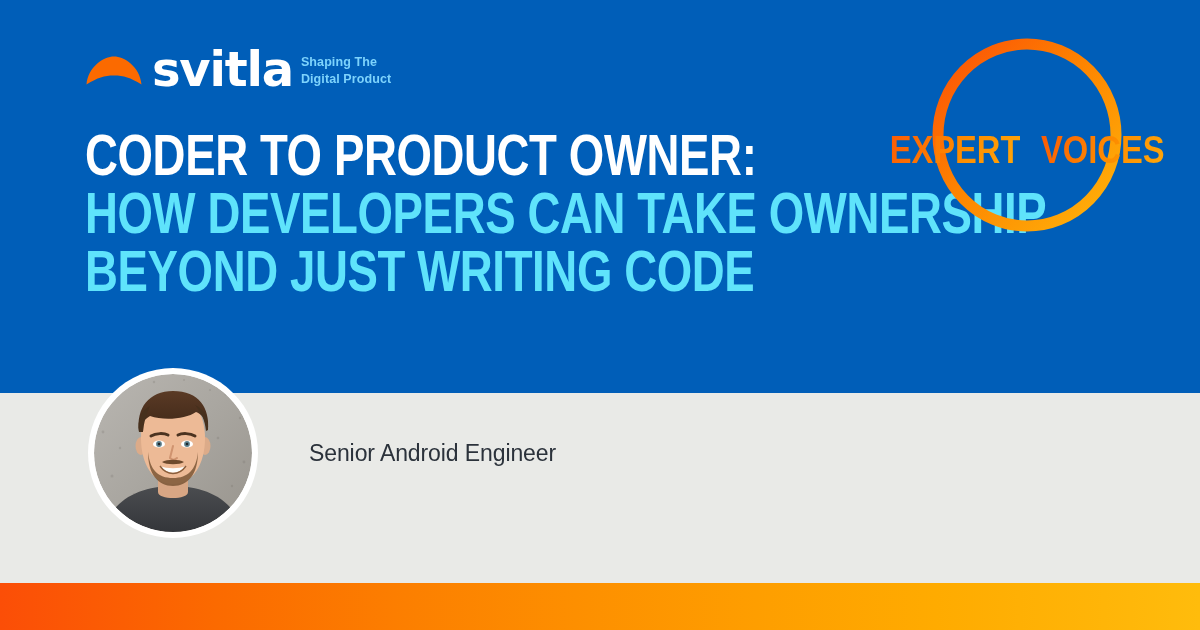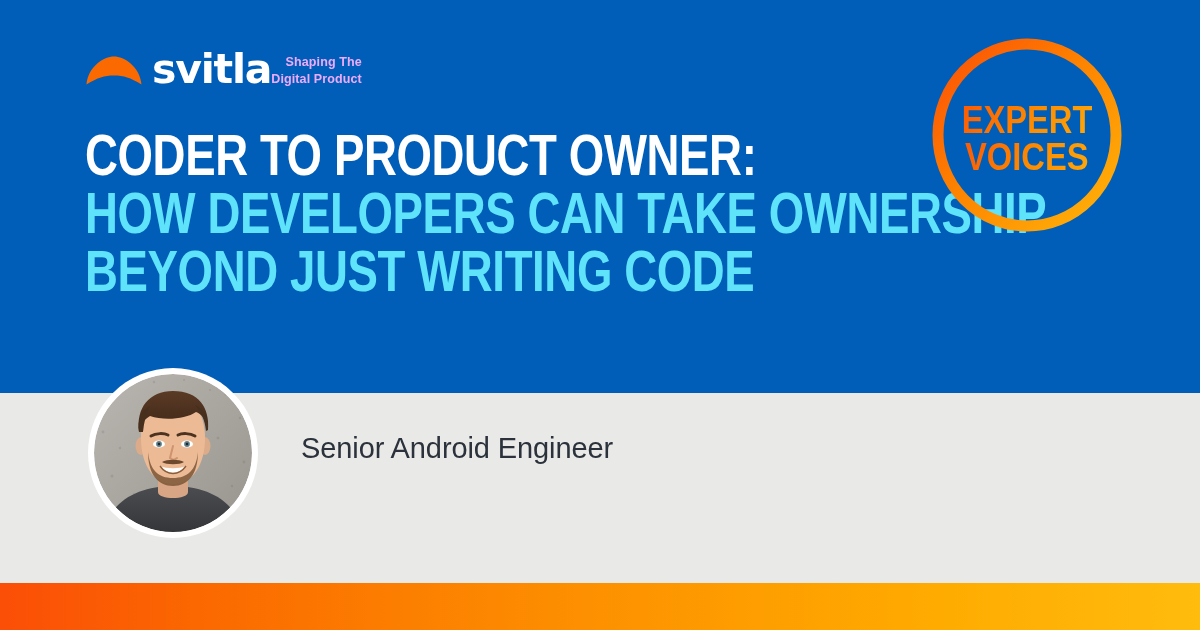--- a/index.html
+++ b/index.html
@@ -49,37 +49,36 @@
     height: 46px;
   }
   .logo-mark {
     width: 56px; height: 30px;
     display: block;
     margin-right: 10px;
     margin-top: 2px;
   }
   .logo-word {
     font-family: "DejaVu Sans", sans-serif;
-    font-size: 41px;
+    font-size: 48px;
     font-weight: 700;
     color: #ffffff;
     letter-spacing: -1.2px;
     line-height: 1;
     margin-top: -2px;
   }
   .logo-tagline {
-    margin-left: 0;
+    margin-left: 8px;
     margin-top: 1px;
     font-family: "Liberation Sans", sans-serif;
     font-size: 12.5px;
     font-weight: 700;
     line-height: 1.32;
-    color: #f0abfc;
+    color: #7dd3fc;
     letter-spacing: 0.1px;
-    text-align: right;
   }
 
   
   .headline {
     position: absolute;
     left: 85px; top: 126px;
     width: 830px;
   }
   .headline-line {
     font-family: "Liberation Sans Narrow", "Liberation Sans", sans-serif;
@@ -98,24 +97,23 @@
 
   
   .badge {
     position: absolute;
     left: 932px; top: 38px;
     width: 190px; height: 194px;
   }
   .badge svg { display: block; width: 190px; height: 194px; }
   .badge-text {
     position: absolute;
-    left: 0; top: 4px;
+    left: 0; top: 15px;
     width: 190px; height: 194px;
     display: flex;
-    flex-direction: column;
     align-items: center;
     justify-content: center;
   }
   .badge-word {
     font-family: "Liberation Sans Narrow", "Liberation Sans", sans-serif;
     font-weight: 700;
     font-size: 38px;
     line-height: 37px;
     letter-spacing: 0px;
     text-transform: uppercase;
@@ -156,26 +154,26 @@
     font-family: "Liberation Sans", sans-serif;
     font-size: 30px;
     font-weight: 700;
     color: #1c2128;
     letter-spacing: -0.2px;
     line-height: 1.15;
     margin: 0 0 6px 0;
   }
   .author-role {
     font-family: "Liberation Sans", sans-serif;
-    font-size: 29px;
+    font-size: 23px;
     font-weight: 400;
     color: #2b323b;
     letter-spacing: -0.1px;
     line-height: 1.15;
-    margin: 0;
+    margin: 8px;
   }
 </style>
 </head>
 <body>
 
 <div class="banner">
 
   <div class="band-blue"></div>
   <div class="band-grey"></div>
   <div class="band-gradient"></div>

